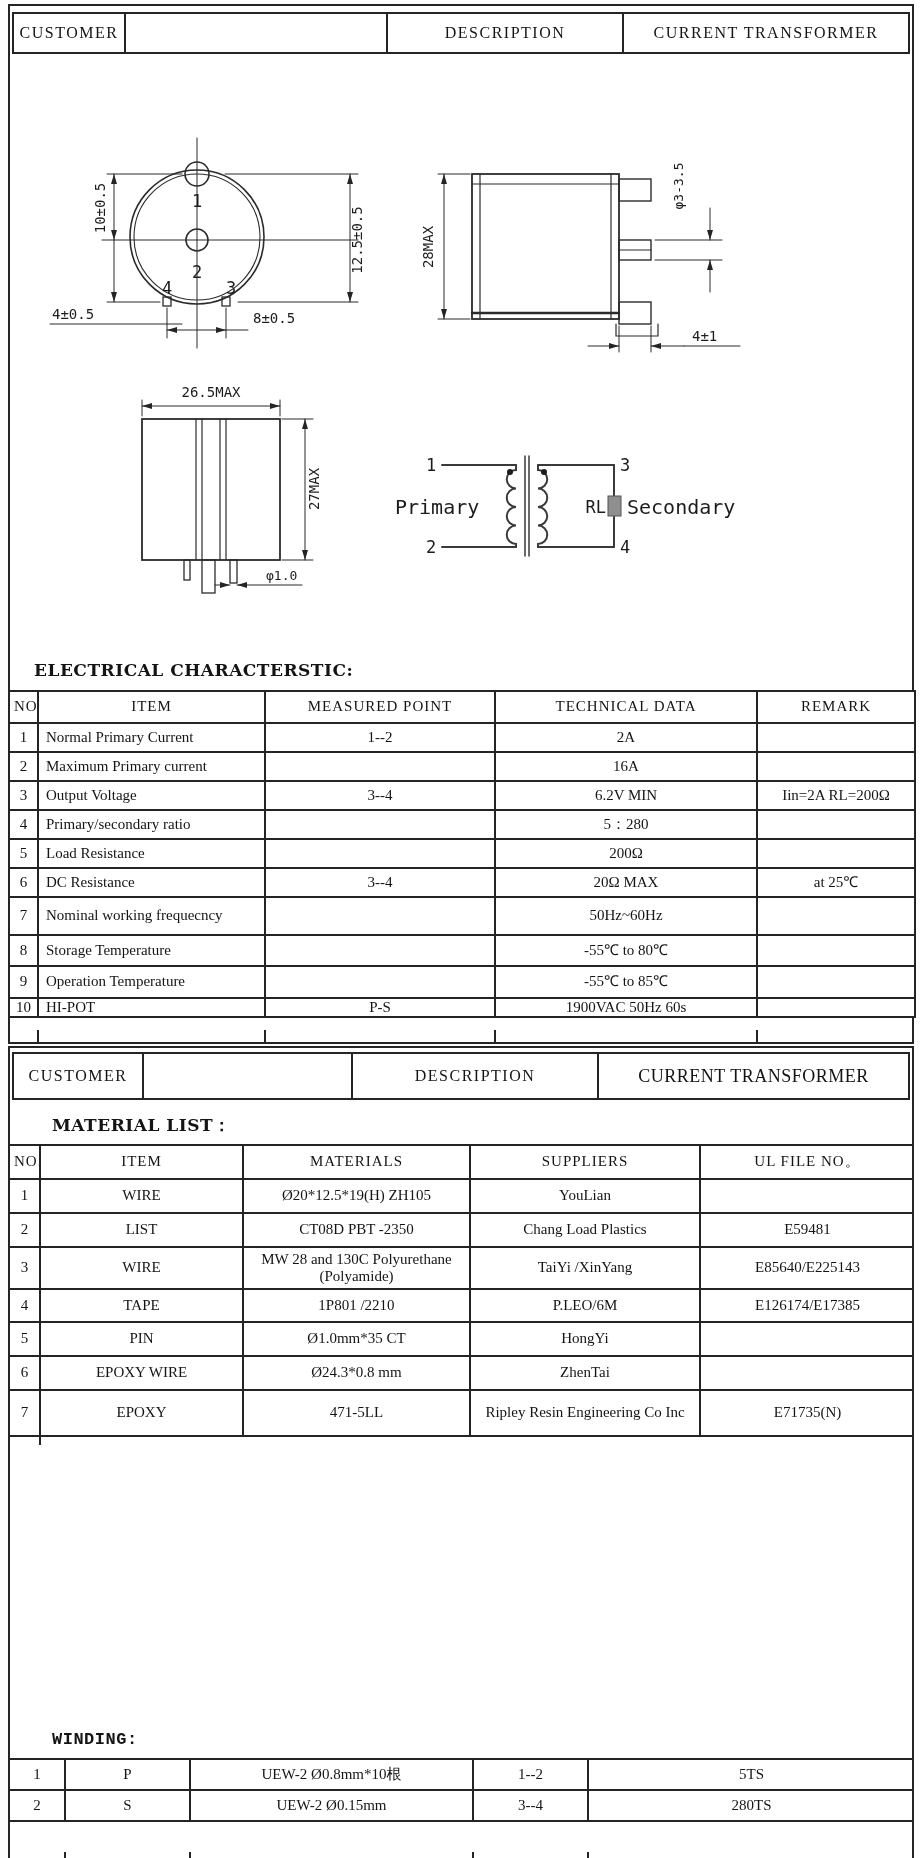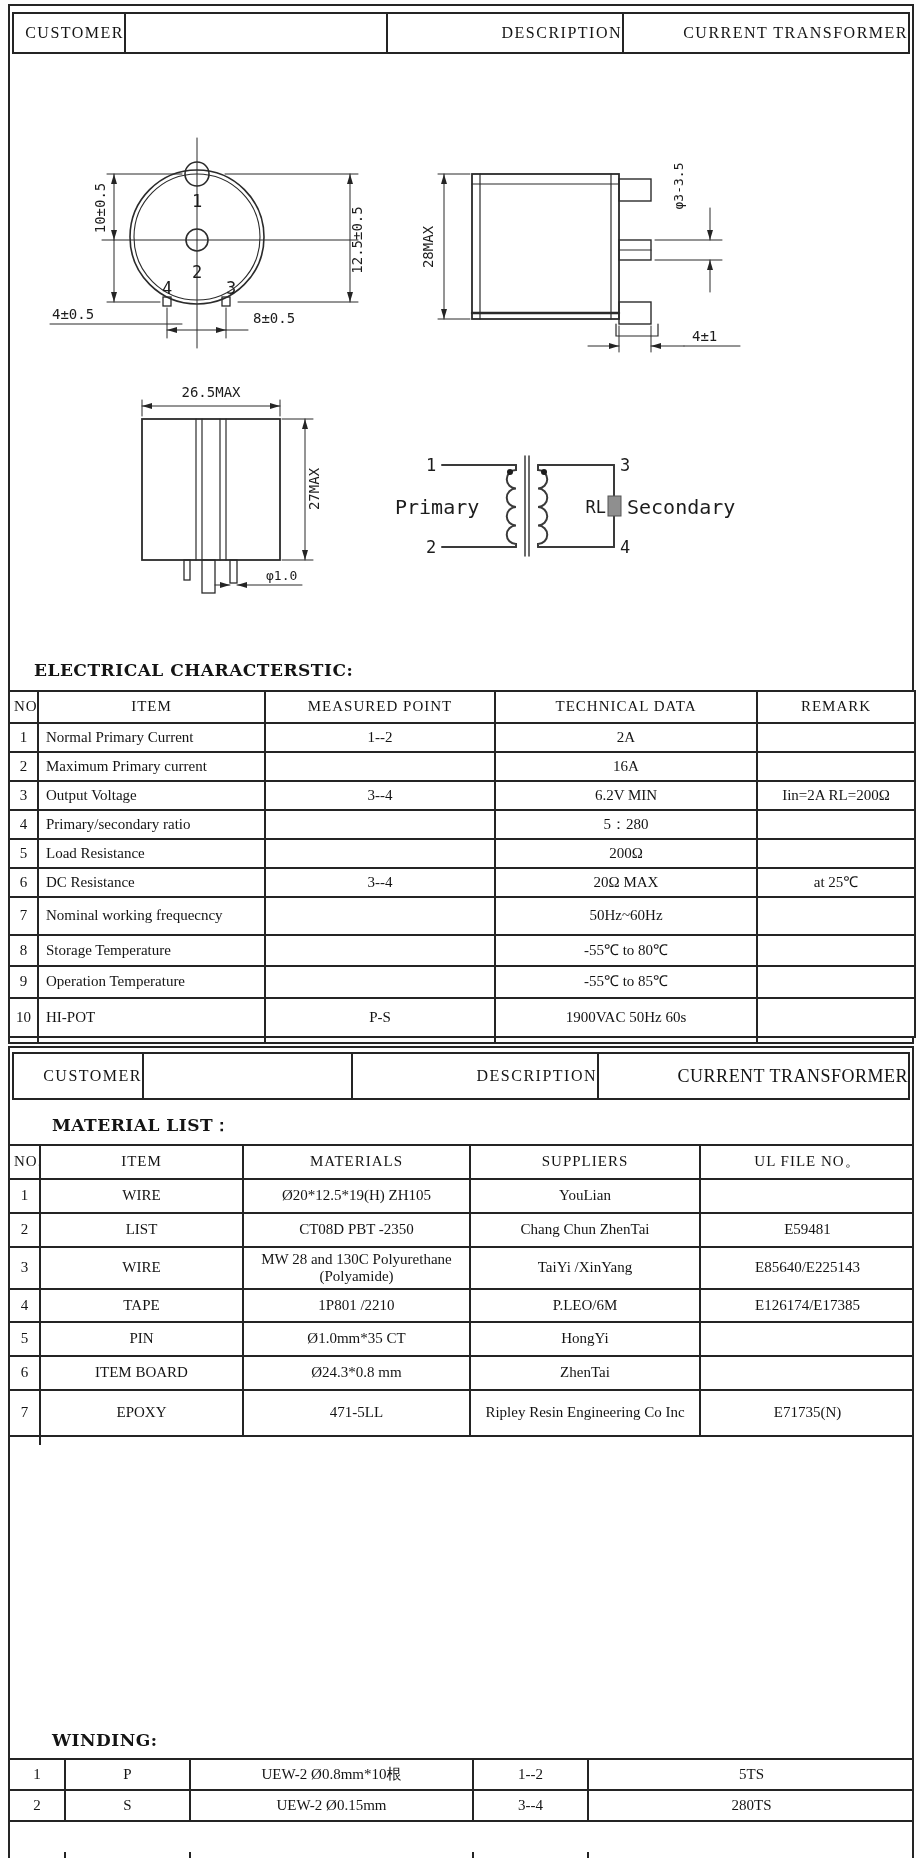--- a/index.html
+++ b/index.html
@@ -4,21 +4,21 @@
 <style>
   html,body{margin:0;padding:0;}
   body{
     width:920px;height:1858px;position:relative;background:#fdfdfd;
     font-family:"Liberation Serif", serif;color:#141414;overflow:hidden;
   }
   .page{position:absolute;background:#fff;}
   #page1{left:8px;top:4px;width:902px;height:1036px;border:2px solid #242424;}
   #page2{left:8px;top:1046px;width:902px;height:812px;border:2px solid #242424;border-bottom:none;overflow:hidden;}
   .hdr{position:absolute;left:2px;right:2px;display:flex;border:2px solid #242424;background:#fff;}
-  .hdr .cell{border-right:2px solid #242424;display:flex;align-items:center;justify-content:flex-end;overflow:hidden;}
+  .hdr .cell{border-right:2px solid #242424;display:flex;align-items:center;justify-content:center;overflow:hidden;}
   .hdr .cell:last-child{border-right:none;}
   .tw{font-family:"Liberation Serif", serif;letter-spacing:1.5px;font-size:16px;white-space:nowrap;}
   .serifbig{font-family:"Liberation Serif", serif;font-size:18px;letter-spacing:0.5px;white-space:nowrap;}
   .sect-title{position:absolute;font-weight:bold;font-size:17px;letter-spacing:0.5px;font-family:"DejaVu Serif", serif;white-space:nowrap;}
   table{border-collapse:collapse;table-layout:fixed;position:absolute;background:#fff;}
   td,th{border:2px solid #242424;font-size:15px;text-align:center;vertical-align:middle;padding:0 4px;overflow:hidden;line-height:1.15;}
   th{font-weight:normal;letter-spacing:1px;font-size:15px;}
   .col-item-left{text-align:left;padding-left:7px;}
   svg text{fill:#1c1c1c;}
   .dimtxt{font-family:"DejaVu Sans Mono", monospace;font-size:14px;}
@@ -272,21 +272,21 @@
           <td>-55℃ to 80℃</td>
           <td></td>
         </tr>
     <tr style="height:32px">
           <td>9</td>
           <td class="col-item-left">Operation Temperature</td>
           <td></td>
           <td>-55℃ to 85℃</td>
           <td></td>
         </tr>
-    <tr style="height:39px">
+    <tr style="height:19px">
           <td>10</td>
           <td class="col-item-left">HI-POT</td>
           <td>P-S</td>
           <td>1900VAC  50Hz 60s</td>
           <td></td>
         </tr>
   </tbody>
     </table>
 
   <div class="stub" style="left:27px;top:1024px;height:12px;"></div>
@@ -334,21 +334,21 @@
           <td>1</td>
           <td>WIRE</td>
           <td>Ø20*12.5*19(H) ZH105</td>
           <td>YouLian</td>
           <td></td>
         </tr>
     <tr style="height:34px">
           <td>2</td>
           <td>LIST</td>
           <td>CT08D PBT -2350</td>
-          <td>Chang Chun ZhenTai</td>
+          <td>Chang Load Plastics</td>
           <td>E59481</td>
         </tr>
     <tr style="height:42px">
           <td>3</td>
           <td>WIRE</td>
           <td>MW 28 and 130C Polyurethane (Polyamide)</td>
           <td>TaiYi /XinYang</td>
           <td>E85640/E225143</td>
         </tr>
     <tr style="height:33px">
@@ -360,37 +360,37 @@
         </tr>
     <tr style="height:34px">
           <td>5</td>
           <td>PIN</td>
           <td>Ø1.0mm*35 CT</td>
           <td>HongYi</td>
           <td></td>
         </tr>
     <tr style="height:34px">
           <td>6</td>
-          <td>ITEM BOARD</td>
+          <td>EPOXY WIRE</td>
           <td>Ø24.3*0.8 mm</td>
           <td>ZhenTai</td>
           <td></td>
         </tr>
     <tr style="height:46px">
           <td>7</td>
           <td>EPOXY</td>
           <td>471-5LL</td>
           <td>Ripley Resin Engineering Co Inc</td>
           <td>E71735(N)</td>
         </tr>
   </tbody>
     </table>
   <div class="stub" style="left:29px;top:387px;height:10px;"></div>
 
-  <div class="sect-title" style="left:42px;top:682px;">WINDING:</div>
+  <div class="sect-title" style="left:42px;top:682px;font-family:Liberation Mono, monospace;">WINDING:</div>
 
   <table style="left:-2px;top:710px;width:906px;">
     <colgroup>
         <col style="width:56px">
         <col style="width:125px">
         <col style="width:283px">
         <col style="width:115px">
         <col style="width:327px">
       </colgroup>
     <tbody>

